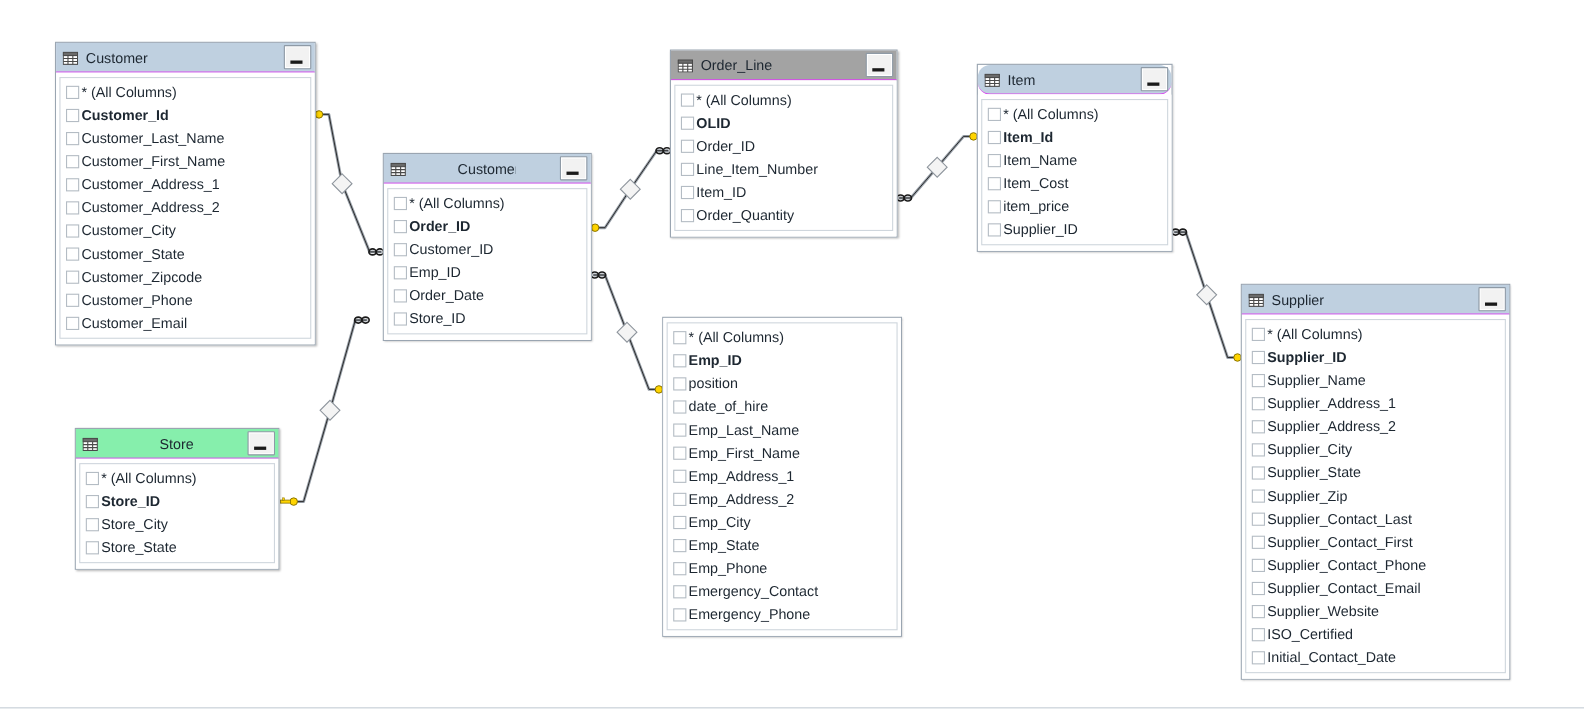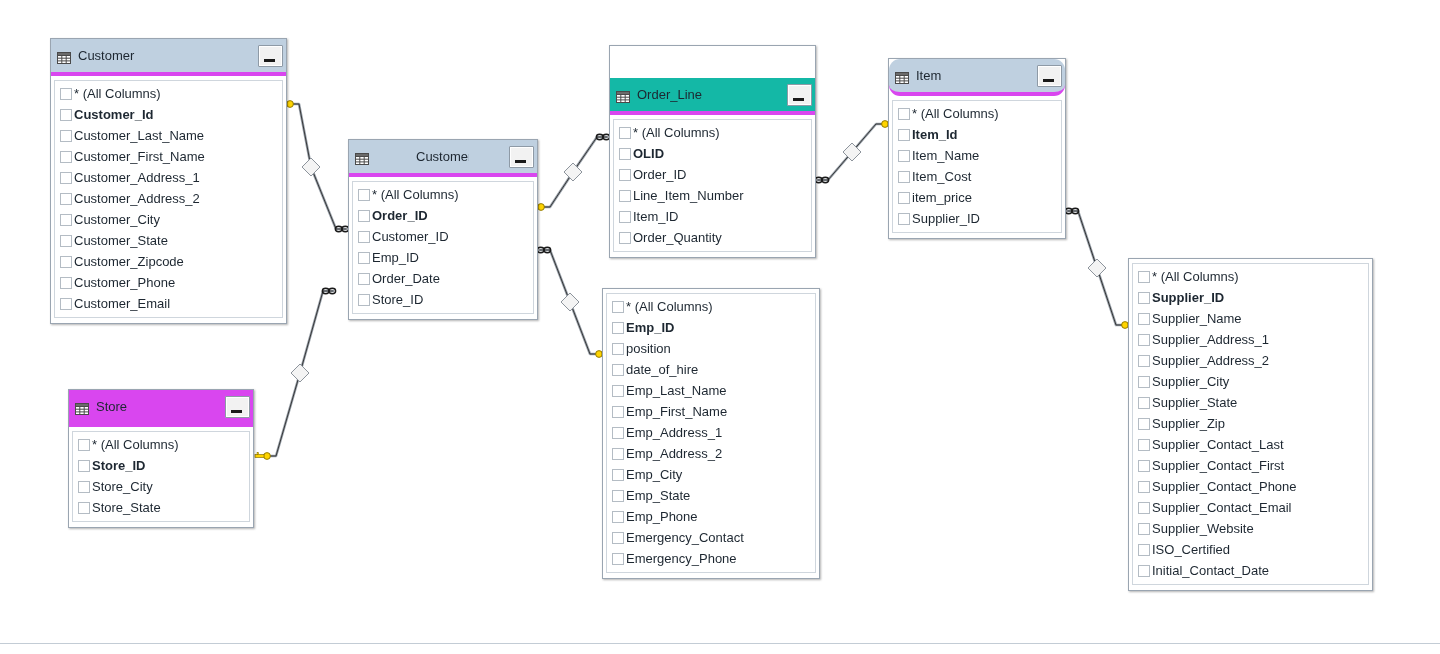--- a/index.html
+++ b/index.html
@@ -27,23 +27,23 @@
   }
   .table-window {
     position: absolute;
     background: #ffffff;
     border: 1px solid #9aa5b1;
     box-shadow: 1px 1px 2px rgba(0,0,0,0.30);
     box-sizing: border-box;
     z-index: 5;
   }
   .tw-title {
-    height: 37px;
+    height: 27px;
     background: #bfd0e0;
-    border-bottom: 4px solid #d946ef;
+    border-bottom: 1px solid #d946ef;
     display: flex;
     align-items: center;
     padding: 0 3px 0 6px;
     box-sizing: border-box;
   }
   .grid-icon {
     width: 14px;
     height: 12px;
     flex: 0 0 auto;
     margin-right: 7px;
@@ -315,21 +315,21 @@
               <span class="col-label">Order_Date</span>
             </div>
             <div class="col-row">
               <span class="col-check"></span>
               <span class="col-label">Store_ID</span>
             </div>
           </div>
         </div>
       </div>
       <div class="table-window" style="left: 609px; top: 45px; width: 207px;">
-        <div class="tw-title" style="background: #14b8a6; margin-top: 32px;">
+        <div class="tw-title" style="background: #a3a3a3;">
           <span class="grid-icon"><svg viewBox="0 0 14 12" width="14" height="12">
               <rect x="0.5" y="0.5" width="13" height="11" fill="#ffffff" stroke="#4a4a4a"></rect>
               <rect x="0.5" y="0.5" width="13" height="3" fill="#6b6b6b" stroke="#4a4a4a"></rect>
               <line x1="4.8" y1="3.5" x2="4.8" y2="11.5" stroke="#4a4a4a"></line>
               <line x1="9.2" y1="3.5" x2="9.2" y2="11.5" stroke="#4a4a4a"></line>
               <line x1="0.5" y1="6.2" x2="13.5" y2="6.2" stroke="#4a4a4a"></line>
               <line x1="0.5" y1="8.9" x2="13.5" y2="8.9" stroke="#4a4a4a"></line>
             </svg></span>
           <span class="tw-name">Order_Line</span>
           <span class="min-btn"></span>
@@ -399,20 +399,32 @@
               <span class="col-label">item_price</span>
             </div>
             <div class="col-row">
               <span class="col-check"></span>
               <span class="col-label">Supplier_ID</span>
             </div>
           </div>
         </div>
       </div>
       <div class="table-window" style="left: 1128px; top: 258px; width: 245px;">
+        <div class="tw-title" style="background: rgb(191, 208, 224);">
+          <span class="grid-icon"><svg viewBox="0 0 14 12" width="14" height="12">
+              <rect x="0.5" y="0.5" width="13" height="11" fill="#ffffff" stroke="#4a4a4a"></rect>
+              <rect x="0.5" y="0.5" width="13" height="3" fill="#6b6b6b" stroke="#4a4a4a"></rect>
+              <line x1="4.8" y1="3.5" x2="4.8" y2="11.5" stroke="#4a4a4a"></line>
+              <line x1="9.2" y1="3.5" x2="9.2" y2="11.5" stroke="#4a4a4a"></line>
+              <line x1="0.5" y1="6.2" x2="13.5" y2="6.2" stroke="#4a4a4a"></line>
+              <line x1="0.5" y1="8.9" x2="13.5" y2="8.9" stroke="#4a4a4a"></line>
+            </svg></span>
+          <span class="tw-name">Supplier</span>
+          <span class="min-btn"></span>
+        </div>
         <div class="tw-body">
           <div class="tw-list">
             <div class="col-row">
               <span class="col-check"></span>
               <span class="col-label">* (All Columns)</span>
             </div>
             <div class="col-row">
               <span class="col-check"></span>
               <span class="col-label pk">Supplier_ID</span>
             </div>
@@ -523,21 +535,21 @@
               <span class="col-label">Emergency_Contact</span>
             </div>
             <div class="col-row">
               <span class="col-check"></span>
               <span class="col-label">Emergency_Phone</span>
             </div>
           </div>
         </div>
       </div>
       <div class="table-window" style="left: 68px; top: 389px; width: 186px;">
-        <div class="tw-title" style="background: #d946ef;">
+        <div class="tw-title" style="background: #86efac; text-align: center;">
           <span class="grid-icon"><svg viewBox="0 0 14 12" width="14" height="12">
               <rect x="0.5" y="0.5" width="13" height="11" fill="#ffffff" stroke="#4a4a4a"></rect>
               <rect x="0.5" y="0.5" width="13" height="3" fill="#6b6b6b" stroke="#4a4a4a"></rect>
               <line x1="4.8" y1="3.5" x2="4.8" y2="11.5" stroke="#4a4a4a"></line>
               <line x1="9.2" y1="3.5" x2="9.2" y2="11.5" stroke="#4a4a4a"></line>
               <line x1="0.5" y1="6.2" x2="13.5" y2="6.2" stroke="#4a4a4a"></line>
               <line x1="0.5" y1="8.9" x2="13.5" y2="8.9" stroke="#4a4a4a"></line>
             </svg></span>
           <span class="tw-name">Store</span>
           <span class="min-btn"></span>

